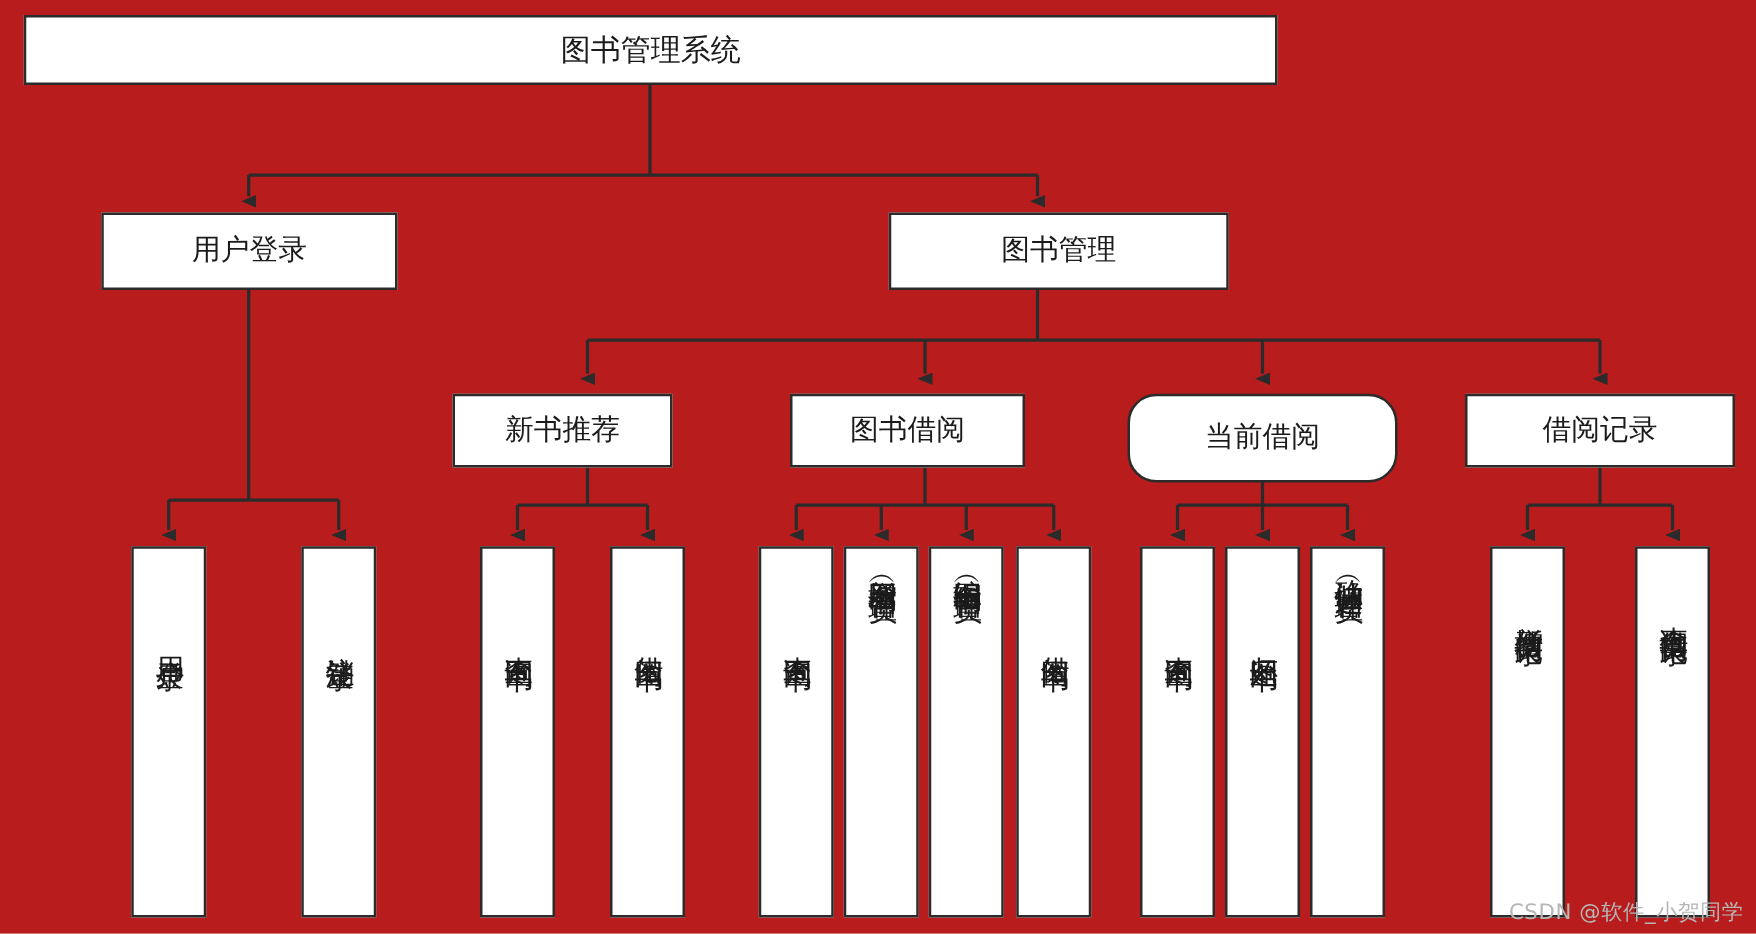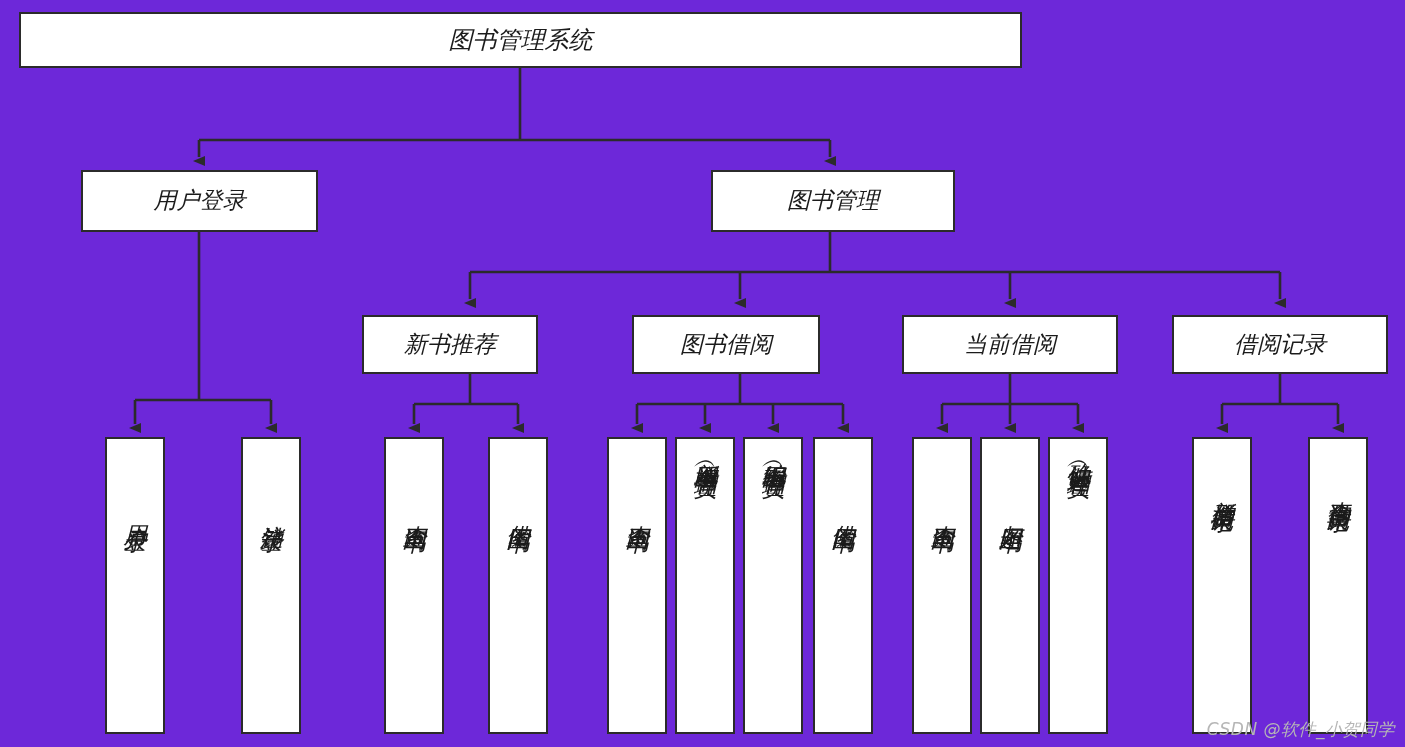--- a/index.html
+++ b/index.html
@@ -8,23 +8,22 @@
     padding: 0;
     background: #ffffff;
   }
   body {
     font-family: "DejaVu Sans", "Liberation Sans", sans-serif;
   }
   #canvas {
     position: relative;
     width: 1405px;
     height: 747px;
-    background: #6d28d9;
+    background: #b91c1c;
     overflow: hidden;
-    font-style: italic;
   }
   #wires {
     position: absolute;
     left: 0;
     top: 0;
     width: 1405px;
     height: 747px;
     pointer-events: none;
   }
   .node {
@@ -136,31 +135,31 @@
     </g>
   </svg>
 
   <div class="node root horiz" style="left:19px; top:12px; width:1003px; height:56px;">
     <span class="label">图书管理系统</span>
   </div>
 
   <div class="node horiz" style="left:81px; top:170px; width:237px; height:62px;">
     <span class="label">用户登录</span>
   </div>
-  <div class="node horiz" style="left:711px; top:170px; width:244px; height:62px;">
+  <div class="node horiz" style="left:711px; top:170px; width:272px; height:62px;">
     <span class="label">图书管理</span>
   </div>
 
   <div class="node horiz" style="left:362px; top:315px; width:176px; height:59px;">
     <span class="label">新书推荐</span>
   </div>
   <div class="node horiz" style="left:632px; top:315px; width:188px; height:59px;">
     <span class="label">图书借阅</span>
   </div>
-  <div class="node horiz" style="left:902px; top:315px; width:216px; height:59px;">
+  <div class="node horiz" style="left:902px; top:315px; width:216px; height:71px;border-radius:23px;">
     <span class="label">当前借阅</span>
   </div>
   <div class="node horiz" style="left:1172px; top:315px; width:216px; height:59px;">
     <span class="label">借阅记录</span>
   </div>
 
   <div class="node vert mid" style="left:105px; top:437px; width:60px; height:297px;">
     <span class="label">用户登录</span>
   </div>
   <div class="node vert mid" style="left:241px; top:437px; width:60px; height:297px;">

